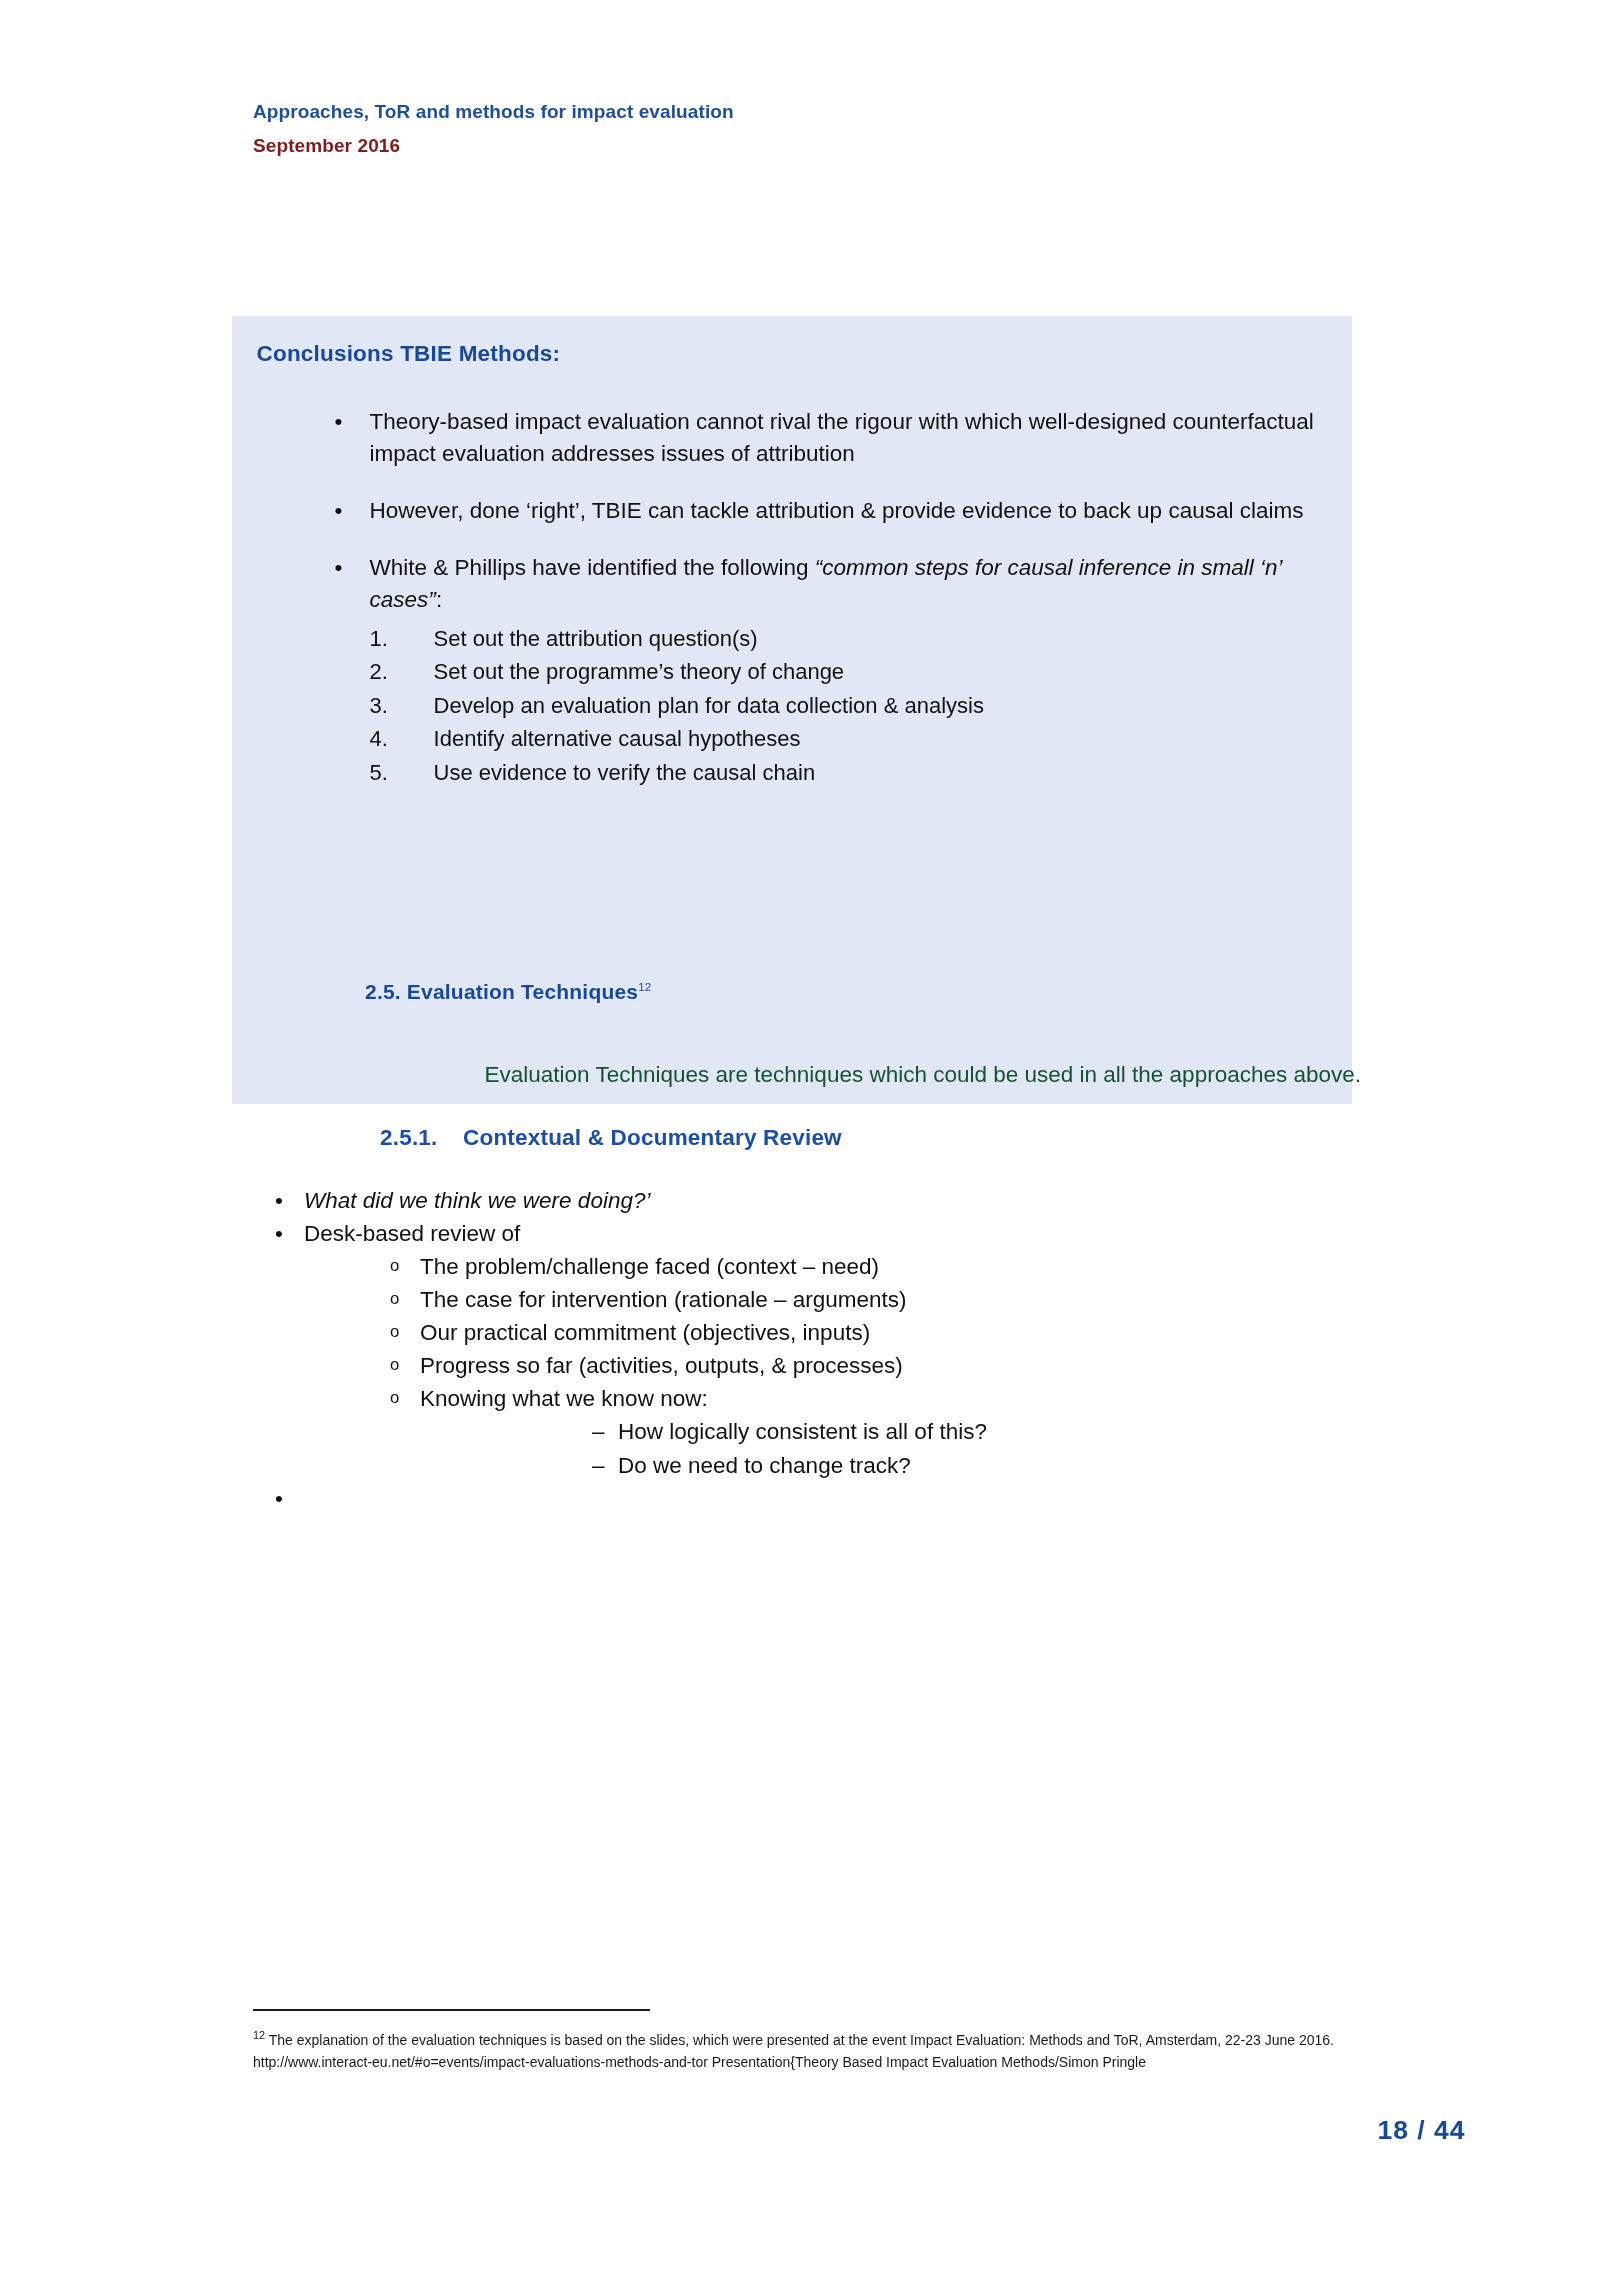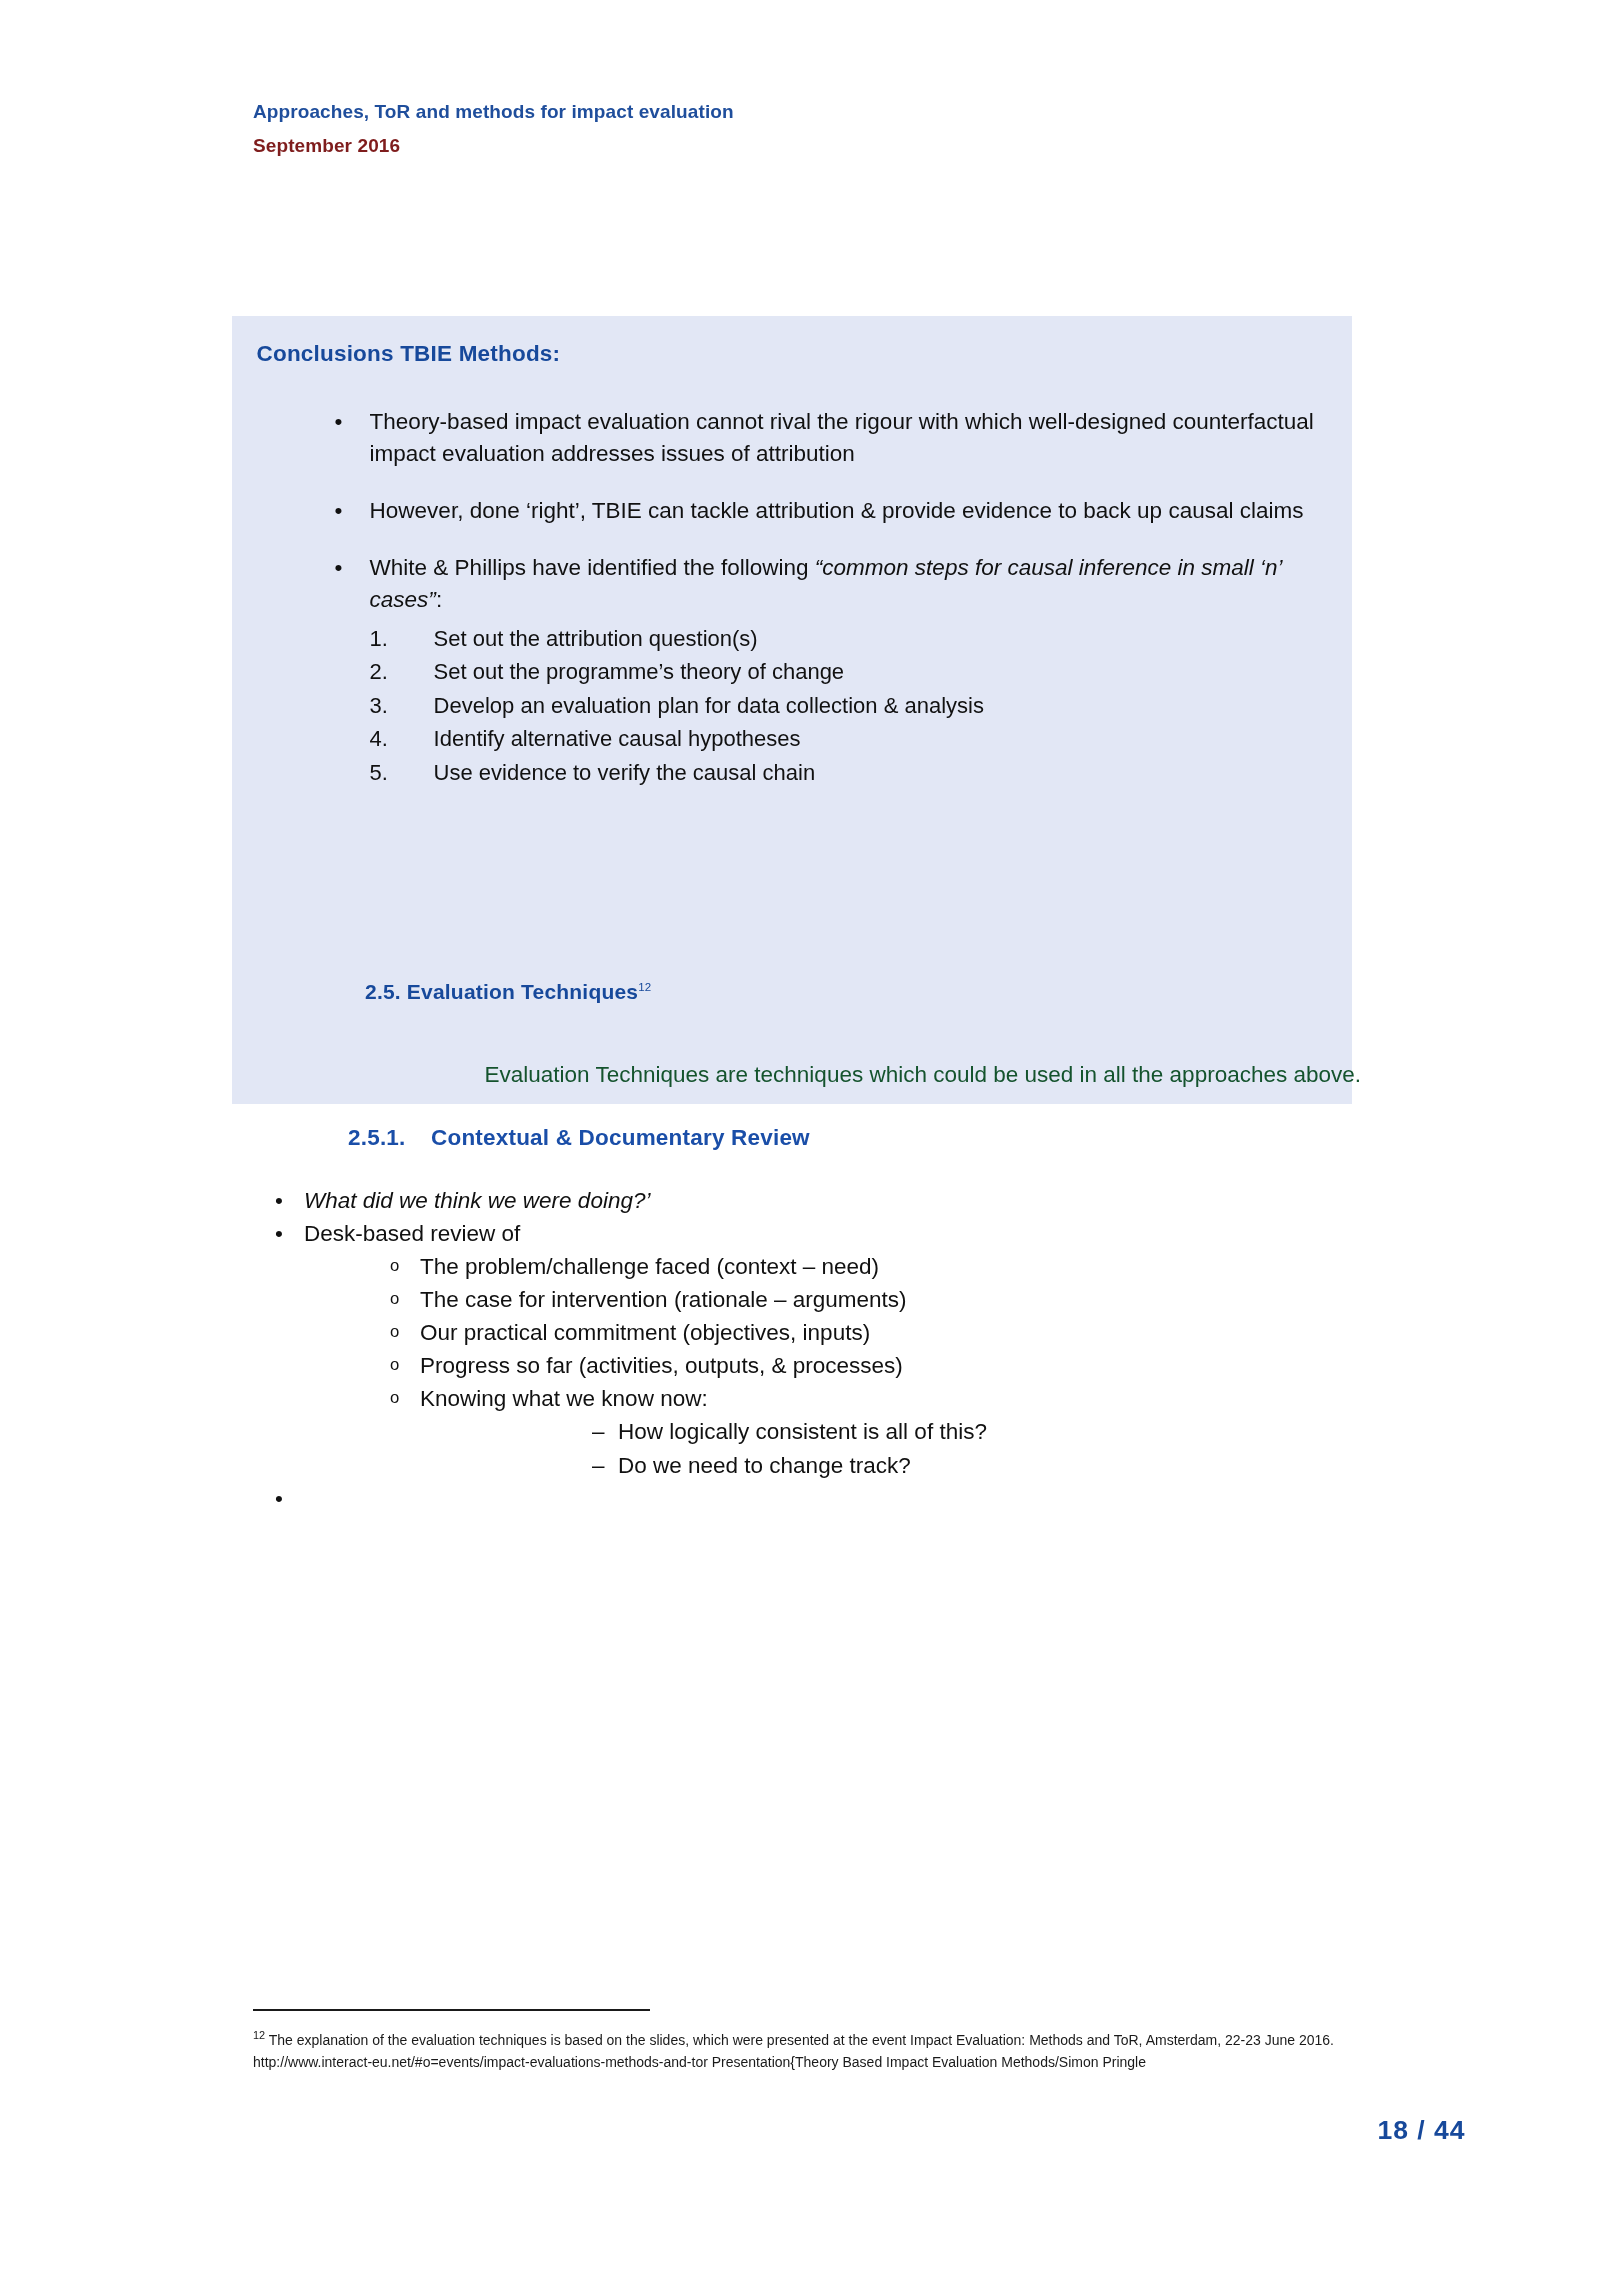--- a/index.html
+++ b/index.html
@@ -152,21 +152,21 @@
   .h3 {
     position: absolute;
     left: 348px;
     top: 1125px;
     font-size: 22.5px;
     font-weight: bold;
     color: #1a4ea8;
     letter-spacing: 0.2px;
     white-space: nowrap;
   }
-  .h3 .h3num { display: inline-block; min-width: 83px; }
+  .h3 .h3num { display: inline-block; min-width: 83px; margin-left: 32px; }
 
   
   .mainlist {
     position: absolute;
     left: 253px;
     top: 1184px;
     width: 1108px;
   }
   ul.lvl1 {
     list-style: none;

